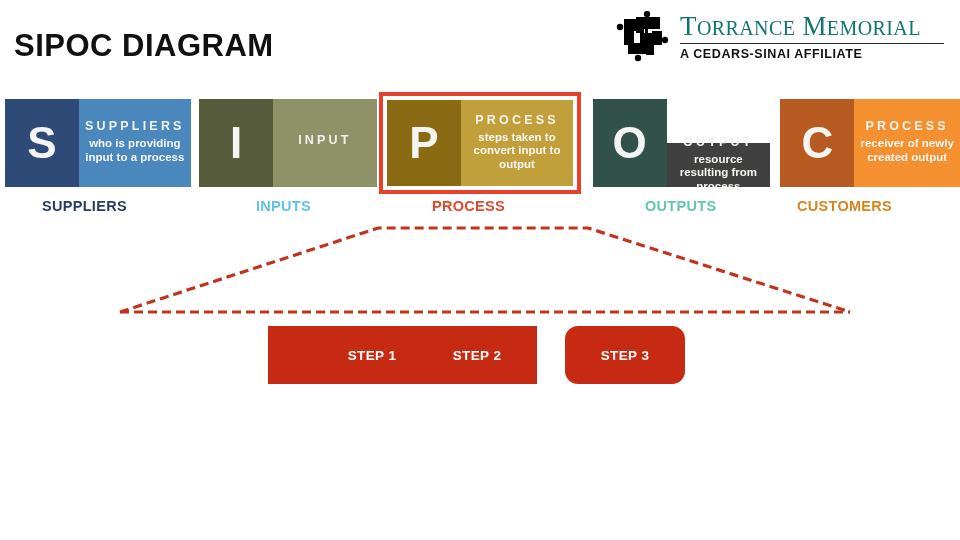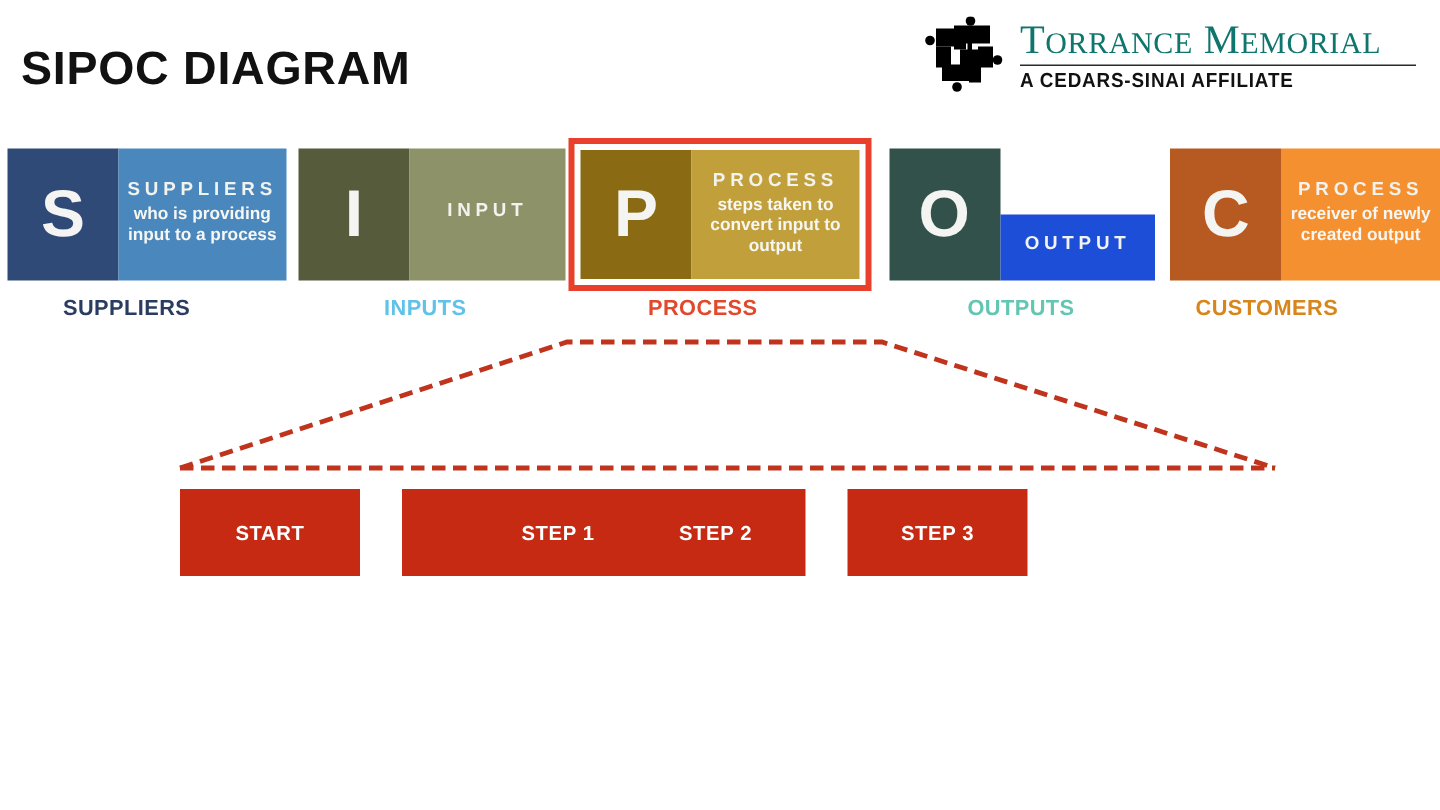--- a/index.html
+++ b/index.html
@@ -245,22 +245,23 @@
     </div>
 
     <div class="blk-gap" style="width:18px;"></div>
 
     <div style="width:186px;height:100%;"></div>
 
     <div class="blk-gap" style="width:18px;"></div>
 
     <div class="sipoc-block" style="width:184px;">
       <div class="blk-letter" style="width:74px;background:#31514a;">O</div>
-      <div class="blk-body" style="background:#1d4ed8;margin-top:44px;">
+      <div class="blk-body" style="background:#404040;margin-top:44px;">
         <div class="blk-head">OUTPUT</div>
+        <div class="blk-desc">resource resulting from process</div>
       </div>
     </div>
 
     <div class="blk-gap"></div>
 
     <div class="sipoc-block" style="width:186px;">
       <div class="blk-letter" style="width:74px;background:#b75a22;">C</div>
       <div class="blk-body" style="background:#f4902f;">
         <div class="blk-head">PROCESS</div>
         <div class="blk-desc">receiver of newly created output</div>
@@ -281,18 +282,17 @@
   <div class="cat-label" style="left:256px;color:#5fc2e8;">INPUTS</div>
   <div class="cat-label" style="left:432px;color:#e2492c;">PROCESS</div>
   <div class="cat-label" style="left:645px;color:#63c6b2;">OUTPUTS</div>
   <div class="cat-label" style="left:797px;color:#d8861b;">CUSTOMERS</div>
 
   <svg id="funnel" viewBox="0 0 960 110" xmlns="http://www.w3.org/2000/svg">
     <polyline points="120,97 378,13 588,13 850,97" fill="none" stroke="#c0341d" stroke-width="3.2" stroke-dasharray="9,5" stroke-linecap="butt"></polyline>
     <line x1="120" y1="97" x2="850" y2="97" stroke="#c0341d" stroke-width="3.2" stroke-dasharray="9,5" stroke-linecap="butt"></line>
   </svg>
 
-  <div class="step-box" style="left:120px;">START</div>
   <div class="step-box" style="left:268px;padding-left:44px;">STEP 1</div>
   <div class="step-box" style="left:417px;">STEP 2</div>
-  <div class="step-box" style="left:565px;">STEP 3</div>
+  <div class="step-box" style="left:565px;border-radius:13px;">STEP 3</div>
 
 </div>
 
 </body></html>

